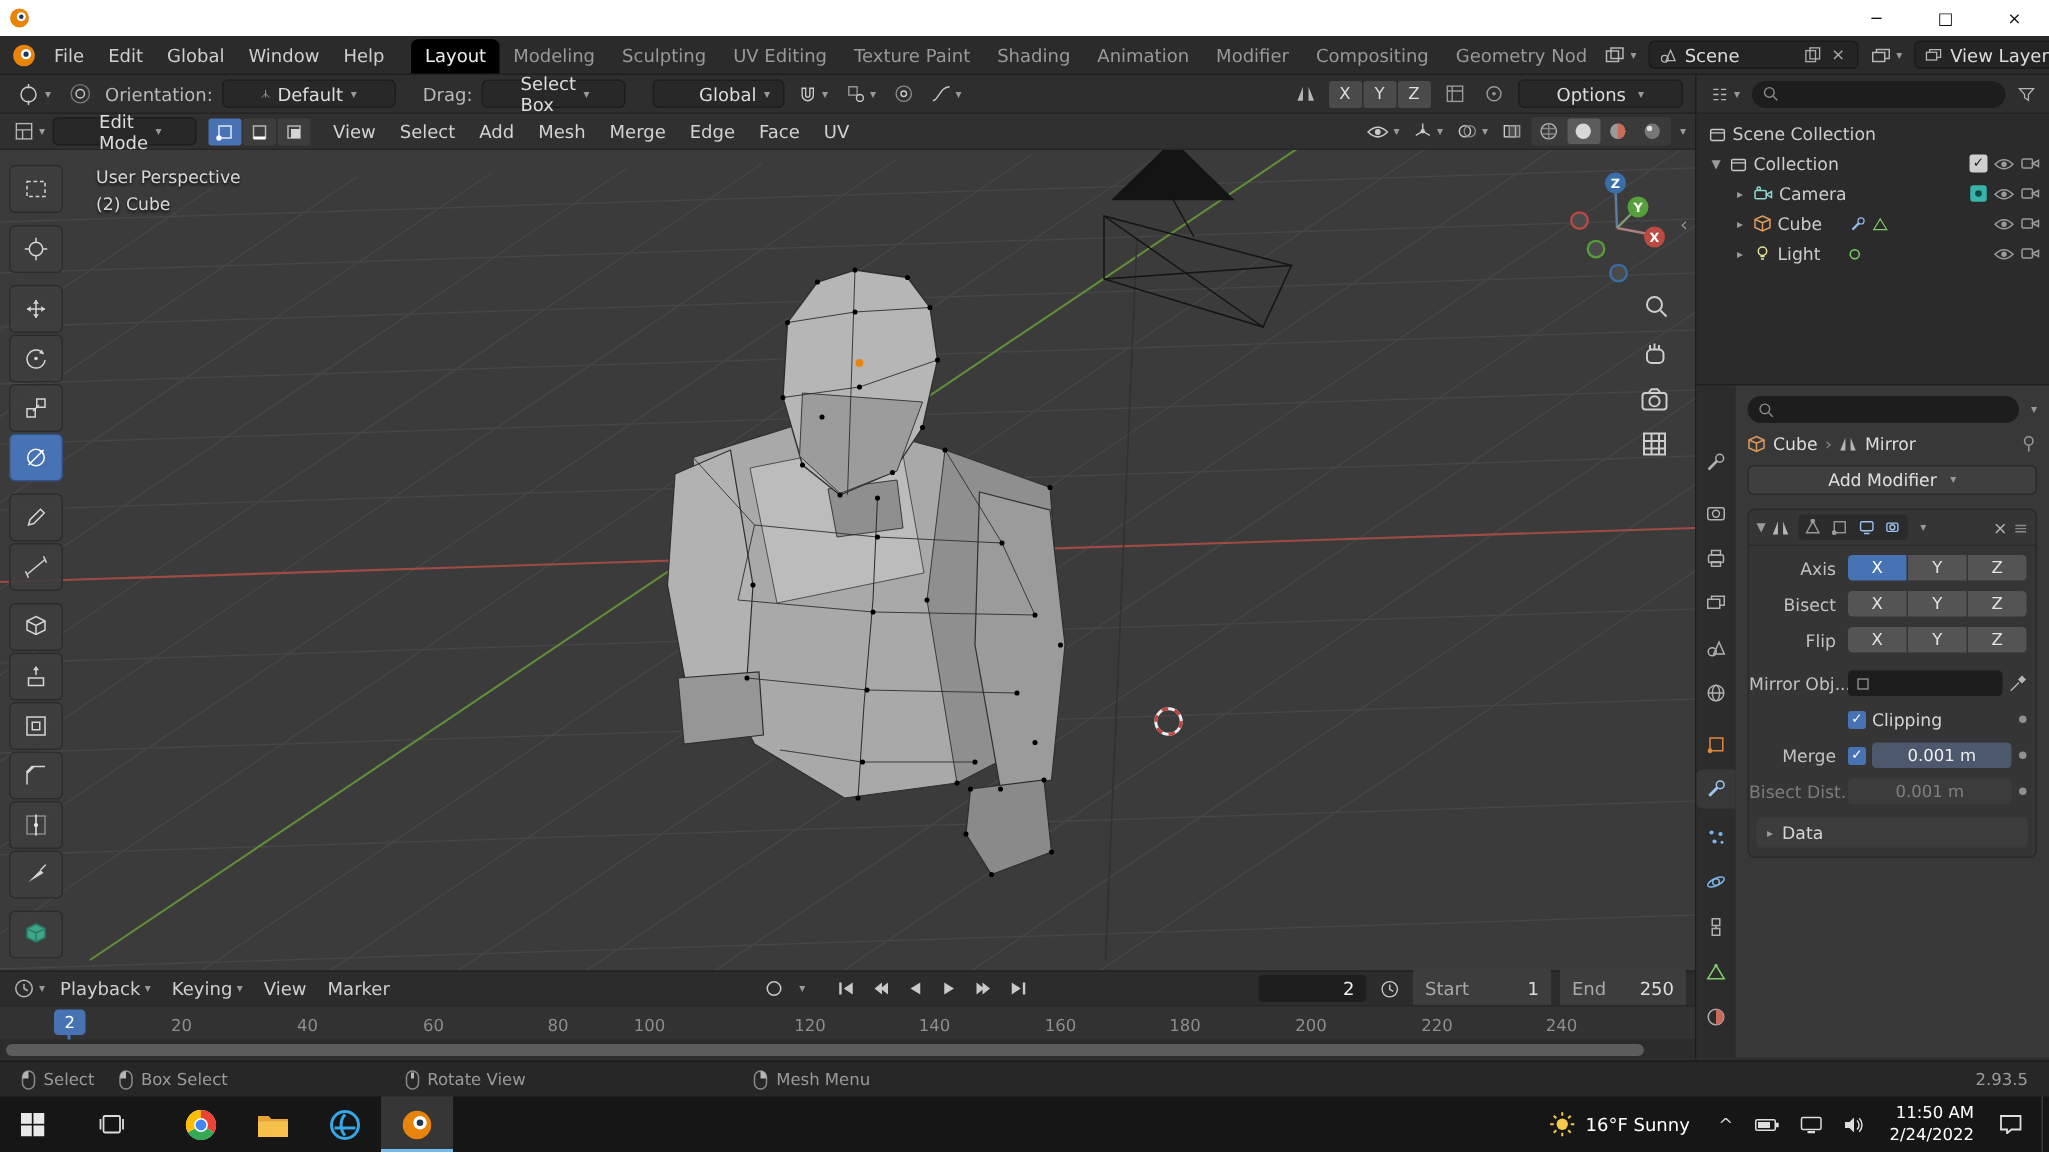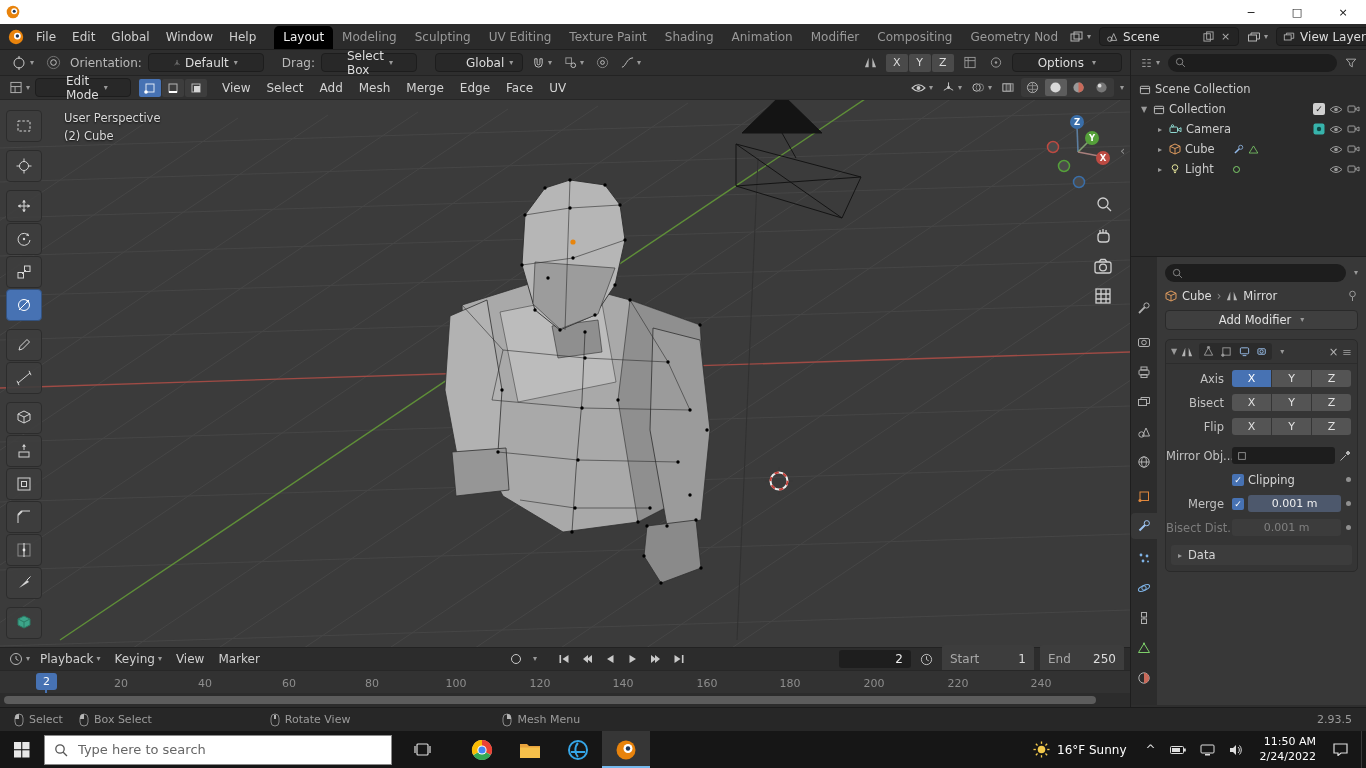--- a/index.html
+++ b/index.html
@@ -755,21 +755,21 @@
           <span class="rl">End</span>
           <span style="margin-left:auto">250</span>
         </div>
     </div>
   </div>
   <div class="tl-ruler">
     <span class="tick" style="left:101px">20</span>
     <span class="tick" style="left:185px">40</span>
     <span class="tick" style="left:269px">60</span>
     <span class="tick" style="left:352px">80</span>
-    <span class="tick" style="left:436px">100</span>
+    <span class="tick" style="left:413px">100</span>
     <span class="tick" style="left:520px">120</span>
     <span class="tick" style="left:603px">140</span>
     <span class="tick" style="left:687px">160</span>
     <span class="tick" style="left:770px">180</span>
     <span class="tick" style="left:854px">200</span>
     <span class="tick" style="left:938px">220</span>
     <span class="tick" style="left:1021px">240</span>
     <span class="cfbadge">2</span>
     <span class="cfline"></span>
   </div>
@@ -1191,27 +1191,20 @@
 
   <div class="taskbar">
     <div class="tb-btn">
         <svg width="16" height="16" viewBox="0 0 16 16" fill="#e8e8e8">
           <rect x="0" y="0" width="7.2" height="7.2"></rect>
           <rect x="8.3" y="0" width="7.2" height="7.2"></rect>
           <rect x="0" y="8.3" width="7.2" height="7.2"></rect>
           <rect x="8.3" y="8.3" width="7.2" height="7.2"></rect>
         </svg>
       </div>
-    <div class="tb-search">
-      <svg width="14" height="14" viewBox="0 0 14 14">
-          <circle cx="6" cy="6" r="4.2" fill="none" stroke="#555" stroke-width="1.3"></circle>
-          <line x1="9.2" y1="9.2" x2="13" y2="13" stroke="#555" stroke-width="1.3"></line>
-        </svg>
-      <input placeholder="Type here to search" style="">
-    </div>
     <div class="tb-btn" style="margin-left:8px">
         <svg width="17" height="15" viewBox="0 0 17 15" fill="none" stroke="#ddd" stroke-width="1.2">
           <rect x="3" y="2" width="11" height="11" rx="1"></rect>
           <path d="M1,4 v7 M16,4 v7"></path>
         </svg>
       </div>
     <div class="tb-app" style="margin-left:14px">
         <svg width="22" height="22" viewBox="0 0 22 22">
           <circle cx="11" cy="11" r="10" fill="#fff"></circle>
           <path d="M11,11 L11,1 A10,10 0 0 1 19.7,16 Z" fill="#ea4335"></path>

